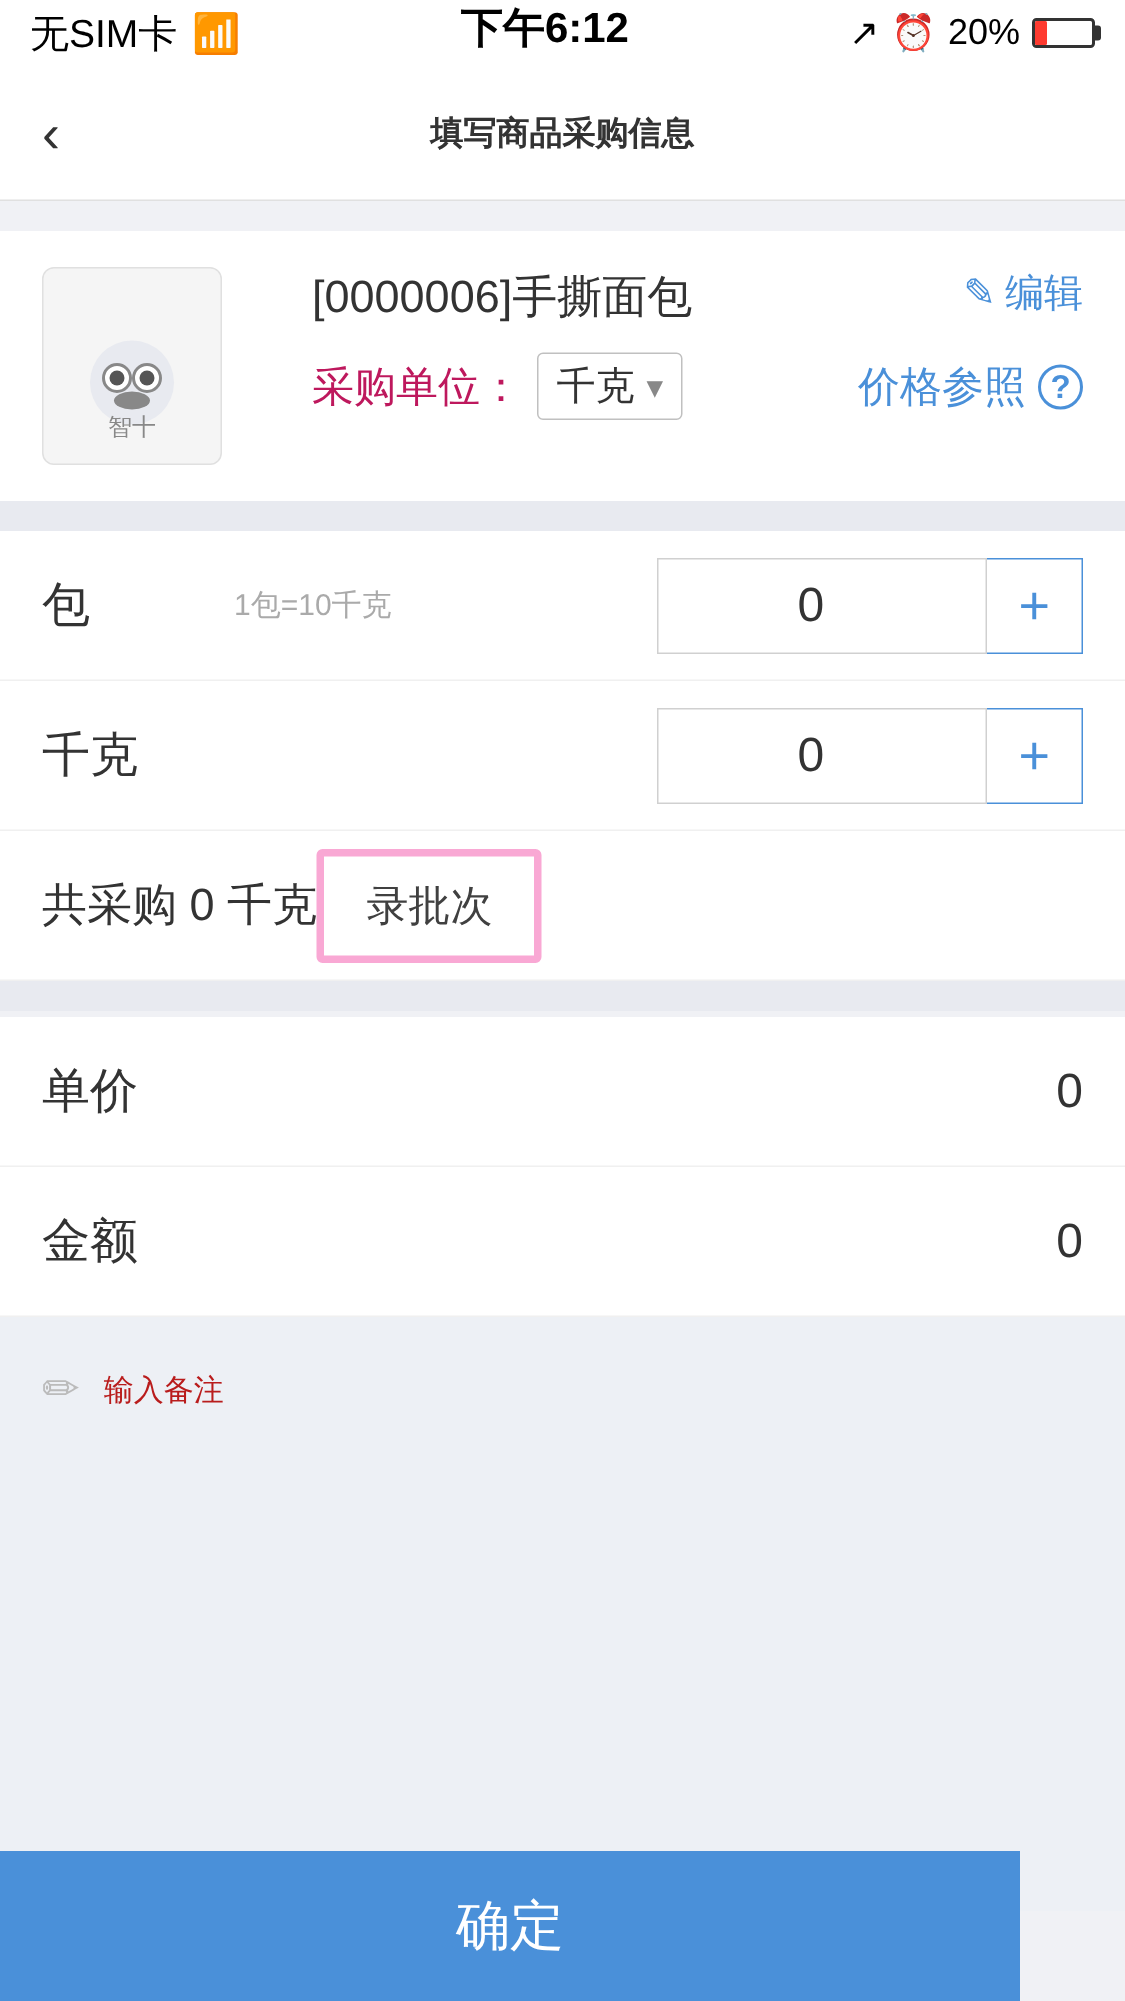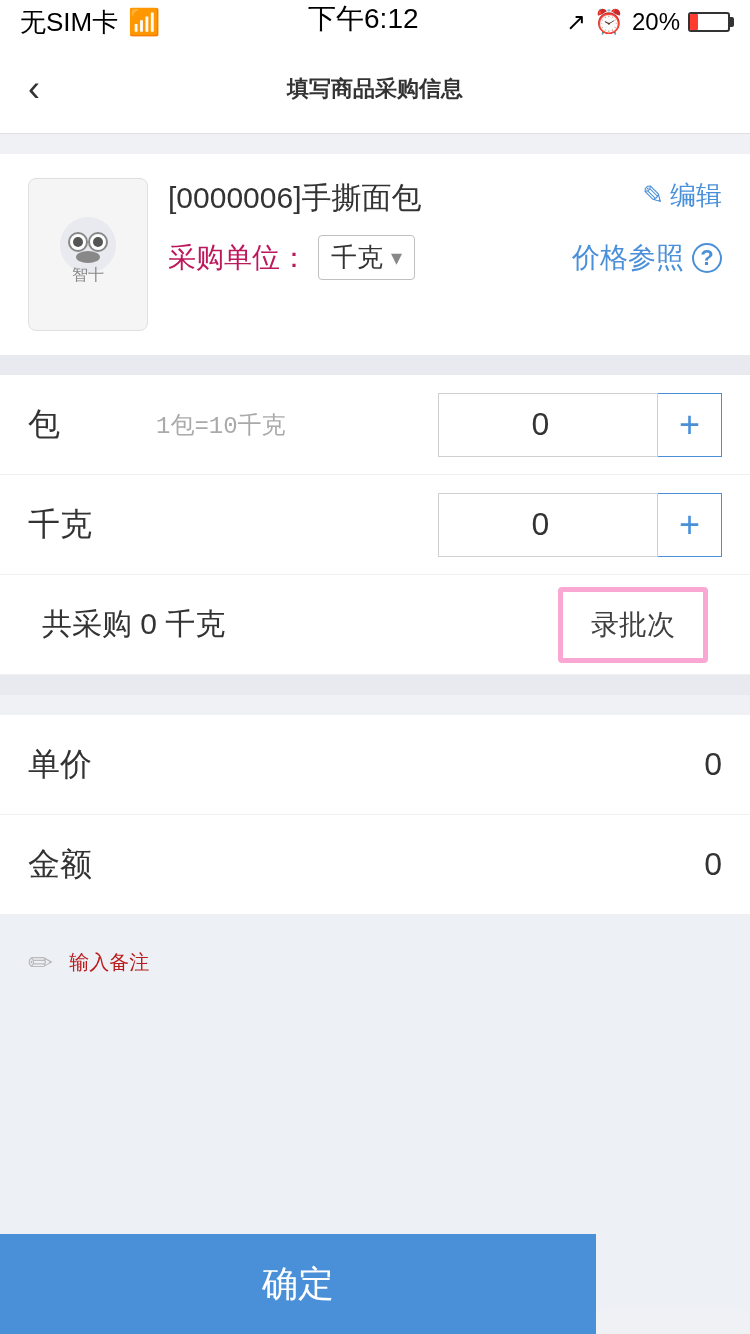--- a/index.html
+++ b/index.html
@@ -18,21 +18,21 @@
       width: 750px;
       height: 44px;
       background: #fff;
       display: flex;
       justify-content: space-between;
       padding: 0 20px;
       font-size: 26px;
       color: #000;
     }
     .status-left { display: flex; align-items: center; gap: 10px; }
-    .status-center { font-size: 28px; font-weight: 400; }
+    .status-center { font-size: 28px; font-weight: 700; }
     .status-right { display: flex; align-items: center; gap: 8px; font-size: 24px; }
     .battery-icon {
       width: 42px; height: 20px; border: 2px solid #333; border-radius: 3px; position: relative; display: inline-block;
     }
     .battery-icon::after {
       content: ''; position: absolute; right: -6px; top: 50%; transform: translateY(-50%);
       width: 4px; height: 10px; background: #333; border-radius: 0 2px 2px 0;
     }
     .battery-fill {
       width: 20%; height: 100%; background: #ff3b30; border-radius: 1px;
@@ -66,35 +66,36 @@
     .product-card {
       background: #fff;
       margin-top: 20px;
       padding: 24px 28px;
       display: flex;
       align-items: flex-start;
       gap: 20px;
     }
     .product-image {
       width: 120px;
-      height: 153px;
+      height: 132px;
       background: #f5f5f5;
       border: 1px solid #e0e0e0;
       border-radius: 8px;
       display: flex;
-      align-items: center;
+      align-items: flex-end;
       justify-content: center;
       flex-shrink: 0;
     }
     .product-logo {
       font-size: 36px;
       color: #999;
     }
     .product-info {
       flex: 1;
+      margin-left: 40px;
     }
     .product-header {
       display: flex;
       align-items: flex-start;
       justify-content: space-between;
       margin-bottom: 16px;
     }
     .product-name {
       font-size: 30px;
       color: #333;
@@ -162,24 +163,23 @@
       padding: 0 28px;
       height: 100px;
       border-bottom: 1px solid #f0f0f0;
     }
     .input-label {
       font-size: 32px;
       color: #333;
       min-width: 120px;
     }
     .input-sublabel {
-      font-size: 24px;
+      font-size: 20px;
       color: #aaa;
       margin-left: 8px;
-      font-family: Liberation Mono, monospace;
     }
     .input-right {
       margin-left: auto;
       display: flex;
       align-items: center;
       gap: 0;
     }
     .qty-input {
       width: 220px;
       height: 64px;
@@ -201,22 +201,22 @@
       display: flex;
       align-items: center;
       justify-content: center;
       cursor: pointer;
     }
 
     
     .total-row {
       display: flex;
       align-items: center;
-      justify-content: space-between;
-      padding: 0 42px;
+      justify-content: flex-start;
+      padding: 0 28px;
       height: 100px;
       background: #fff;
       border-bottom: 1px solid #f0f0f0;
     }
     .total-label {
       font-size: 30px;
       color: #333;
     }
     .record-btn {
       border: 5px solid #f9a8d4;
@@ -224,21 +224,21 @@
       color: #404040;
       font-size: 28px;
       padding: 14px 28px;
       border-radius: 4px;
       cursor: pointer;
     }
 
     
     .info-section {
       background: #fff;
-      margin-top: 20px;
+      margin-top: 4px;
     }
     .info-row {
       display: flex;
       align-items: center;
       justify-content: space-between;
       padding: 0 28px;
       height: 100px;
       border-bottom: 1px solid #f0f0f0;
     }
     .info-label {
@@ -273,21 +273,21 @@
       flex: 1;
       background: #edf0f5;
       min-height: 300px;
     }
 
     
     .confirm-btn-wrapper {
       position: fixed;
       bottom: 0;
       left: 0;
-      width: 596px;
+      width: 680px;
       height: 100px;
       background: #4a90d9;
       display: flex;
       align-items: center;
       justify-content: center;
       cursor: pointer;
     }
     .confirm-btn-text {
       font-size: 36px;
       color: #fff;

